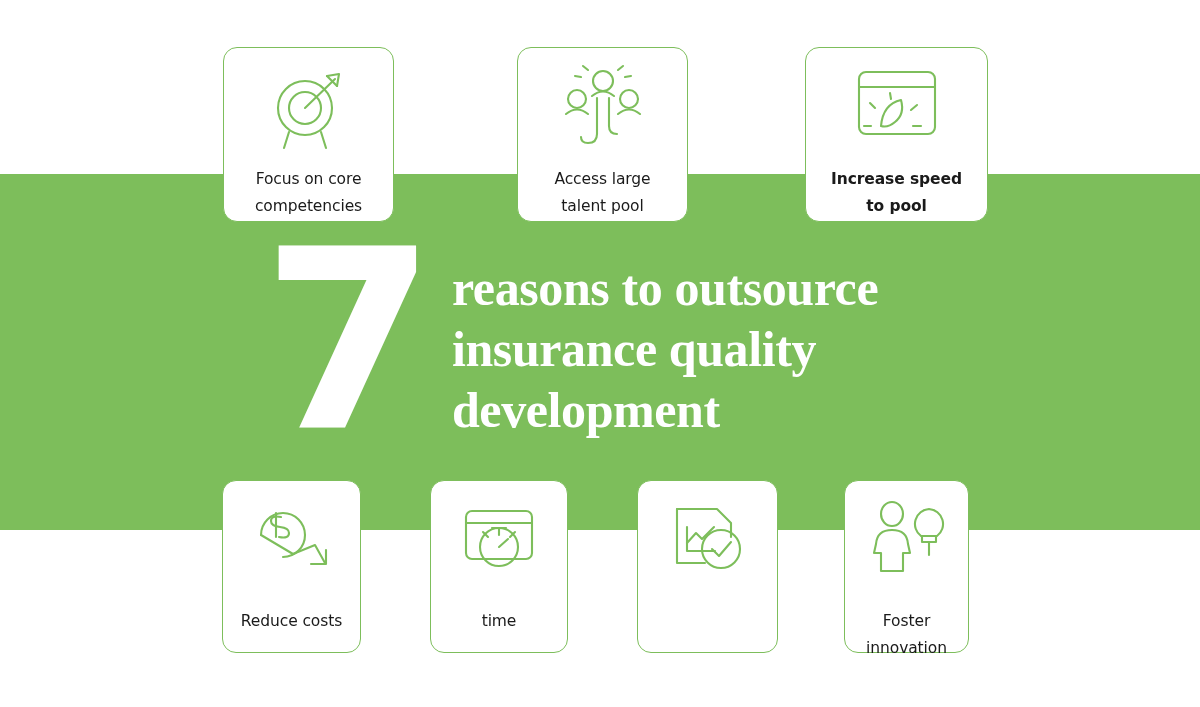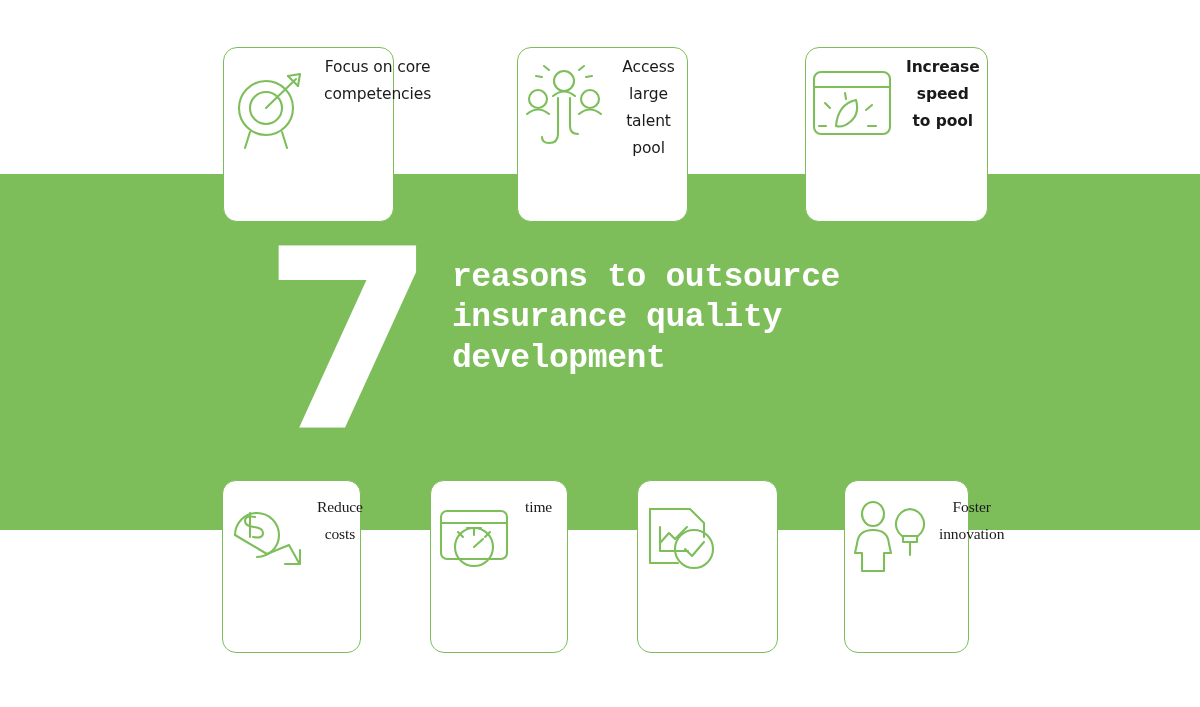--- a/index.html
+++ b/index.html
@@ -41,36 +41,37 @@
     font-size: 250px;
     line-height: 0.72;
     font-weight: 700;
     letter-spacing: -6px;
     margin-top: 2px;
     margin-right: 22px;
     font-family: "DejaVu Sans", sans-serif;
   }
   .headline-text {
     color: #ffffff;
-    font-size: 33px;
+    font-size: 50px;
     font-weight: 700;
     line-height: 1.22;
     letter-spacing: -0.4px;
     padding-top: 8px;
-    font-family: Liberation Mono, monospace;
+    font-family: Liberation Serif, serif;
   }
   
   .card {
     position: absolute;
     background: #ffffff;
     border: 1.7px solid #7dbe5b;
     border-radius: 14px;
     box-sizing: border-box;
     display: flex;
-    flex-direction: row;
+    flex-direction: column;
+    align-items: center;
   }
   .card-icon {
     display: block;
     margin-top: 16px;
   }
   .card-label {
     color: #1a1a1a;
     font-size: 15.5px;
     line-height: 1.75;
     text-align: center;
@@ -80,21 +81,21 @@
   }
   
   .card-top { top: 47px; width: 171px; height: 175px; }
   .card-top .card-label { margin-top: 6px; }
   .t1 { left: 223px; }
   .t2 { left: 517px; }
   .t3 { left: 805px; width: 183px; font-weight: bold; }
 
   
   .card-bot { top: 480px; width: 140px; height: 173px; }
-  .card-bot .card-label { margin-top: 12px; font-family: Liberation Serif, serif; }
+  .card-bot .card-label { margin-top: 27px; }
   .b1 { left: 222px; width: 139px; }
   .b2 { left: 430px; width: 138px; }
   .b3 { left: 637px; width: 141px; }
   .b4 { left: 844px; width: 125px; }
 </style>
 </head>
 <body>
 
 <div id="canvas">
 

